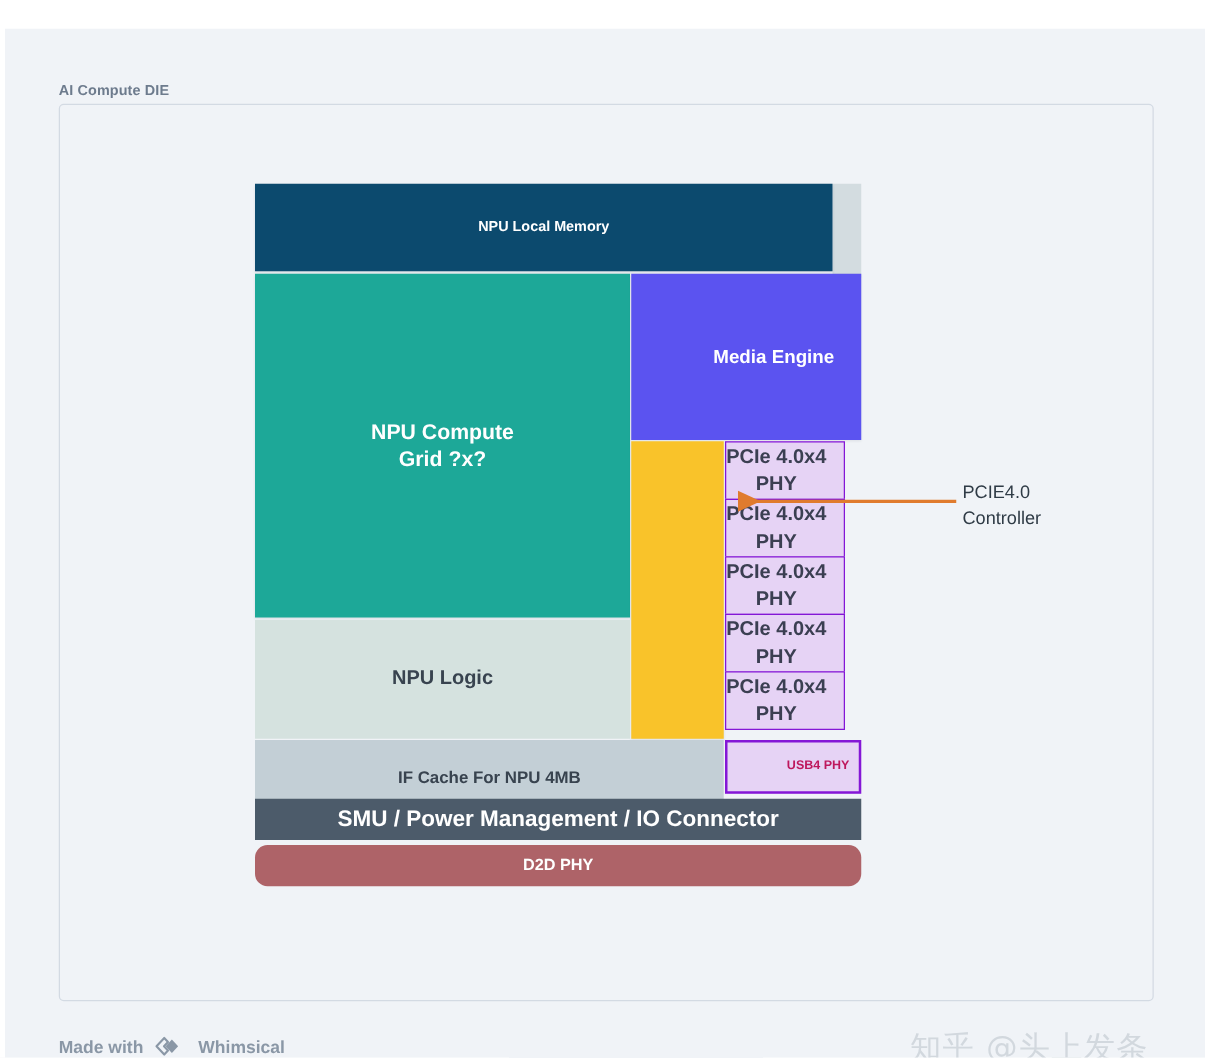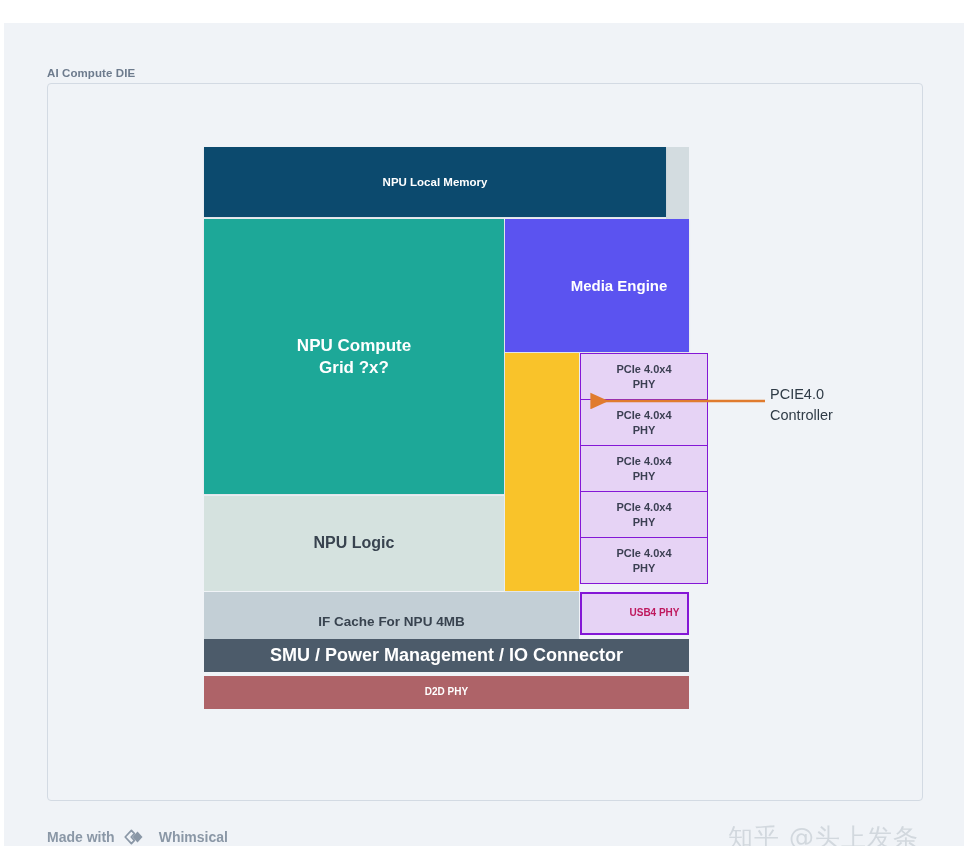--- a/index.html
+++ b/index.html
@@ -115,44 +115,45 @@
     background: #4c5b6a;
     color: #ffffff;
     font-size: 18px;
     font-weight: 700;
   }
   #blk-d2d {
     left: 200px; top: 653px;
     width: 485px; height: 33px;
     background: #ae6368;
     color: #ffffff;
-    font-size: 10px;
-    font-weight: 700;
+    font-size: 13px;
+    font-weight: 700;
+    border-radius: 10px;
   }
 
   
   #phy-stack {
     position: absolute;
     left: 576px; top: 330px;
     width: 109px;
   }
   .phy {
     position: relative;
     box-sizing: border-box;
-    width: 128px;
+    width: 96px;
     height: 47px;
     margin-bottom: -1px;
     background: #e6d3f5;
     border: 1.6px solid #8417d6;
     display: flex;
     align-items: center;
-    justify-content: center;
+    justify-content: flex-start;
     text-align: center;
     color: #3b3f52;
-    font-size: 11px;
+    font-size: 16px;
     font-weight: 700;
     line-height: 1.32;
   }
   #blk-usb4 {
     left: 576px; top: 569px;
     width: 109px; height: 43px;
     background: #e6d3f5;
     border: 2.2px solid #8417d6;
     color: #be185d;
     font-size: 10px;

